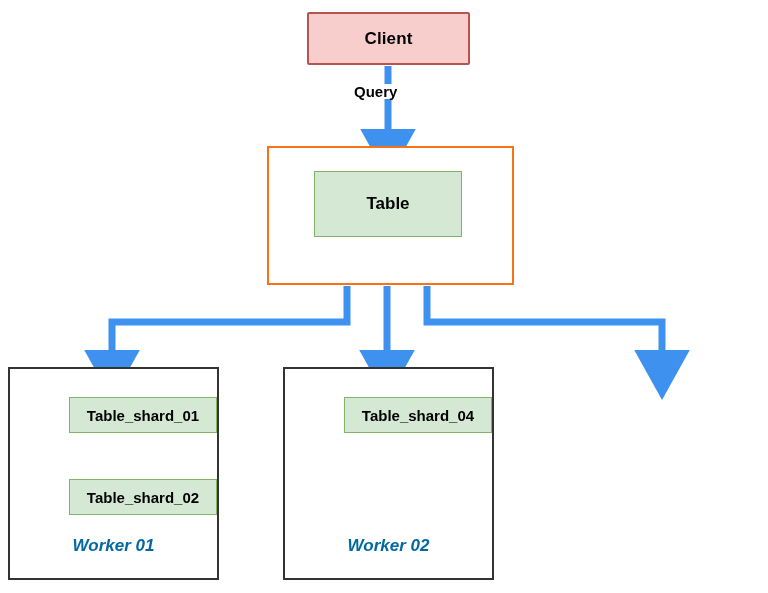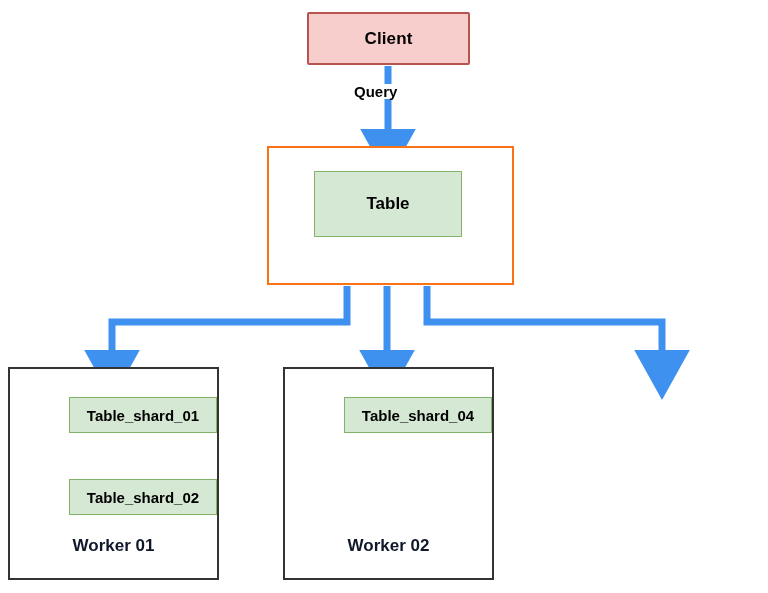--- a/index.html
+++ b/index.html
@@ -81,21 +81,22 @@
   .worker-2 { left: 283px; }
   .worker-3 { left: 557px; }
   .worker-label {
     position: absolute;
     left: 0;
     right: 0;
     bottom: 22px;
     text-align: center;
     font-size: 17px;
     font-weight: bold;
-    color: #0f172a;
+    color: #0369a1;
+    font-style: italic;
   }
 
   
   .green-box {
     position: absolute;
     box-sizing: border-box;
     background: #d5e8d4;
     border: 1px solid #82b366;
     display: flex;
     align-items: center;

